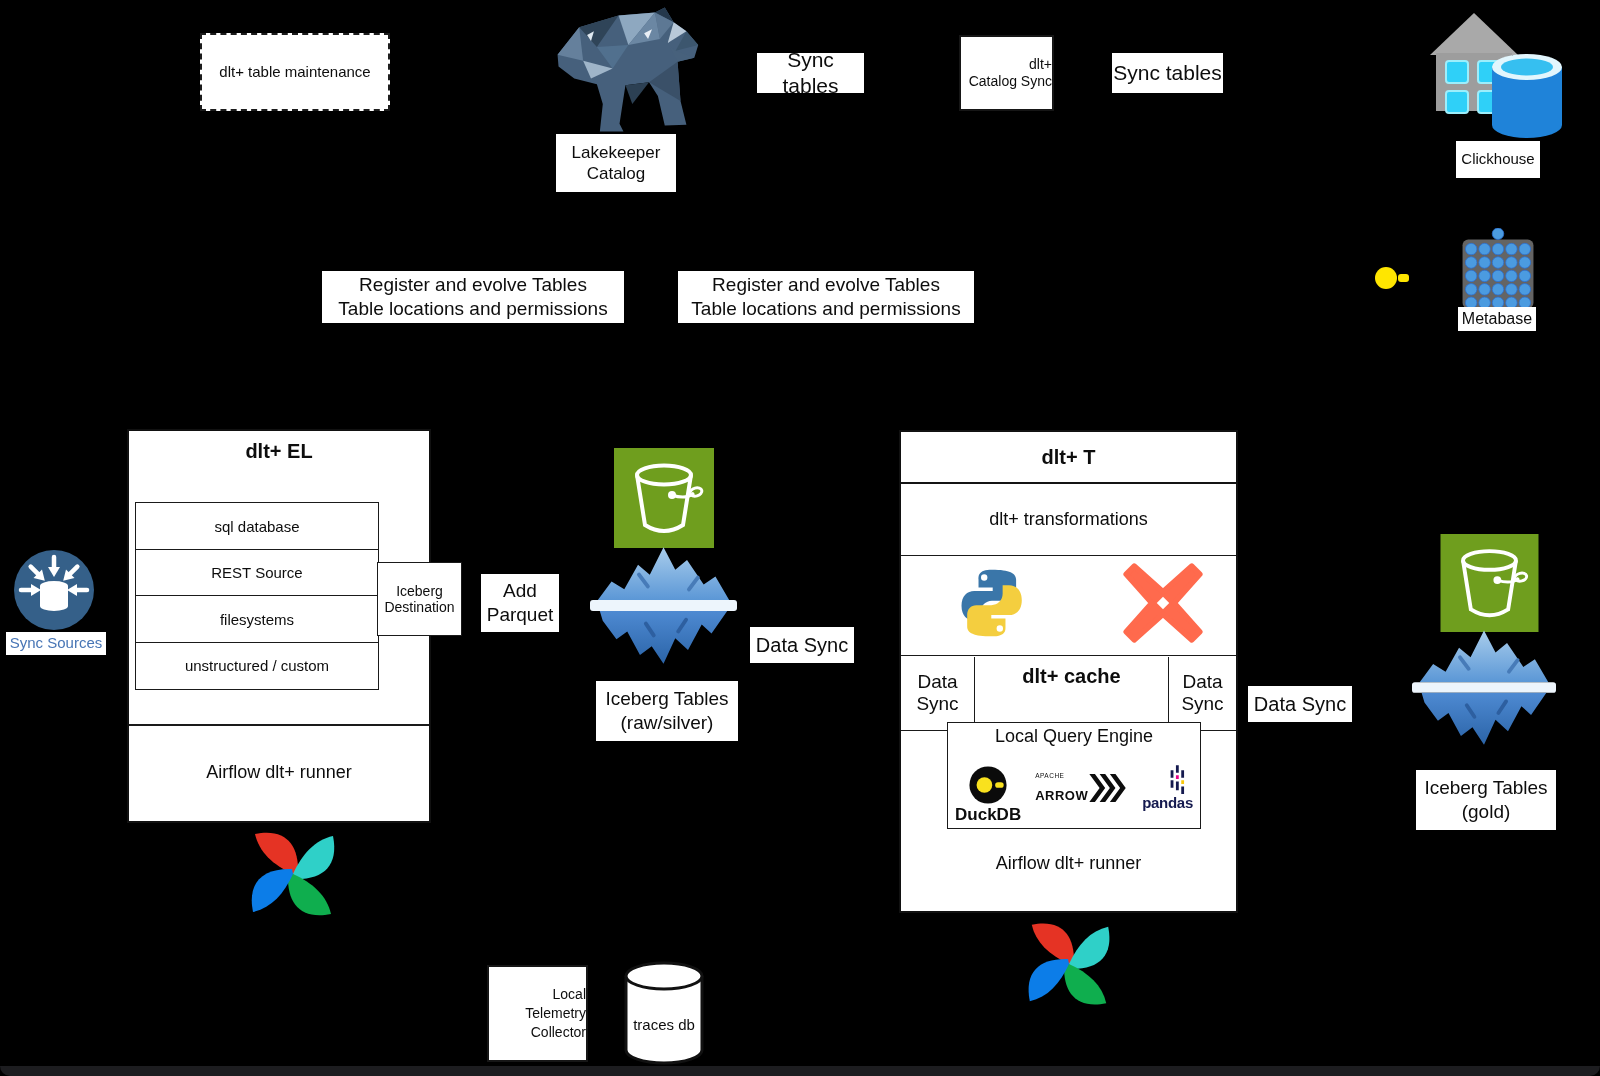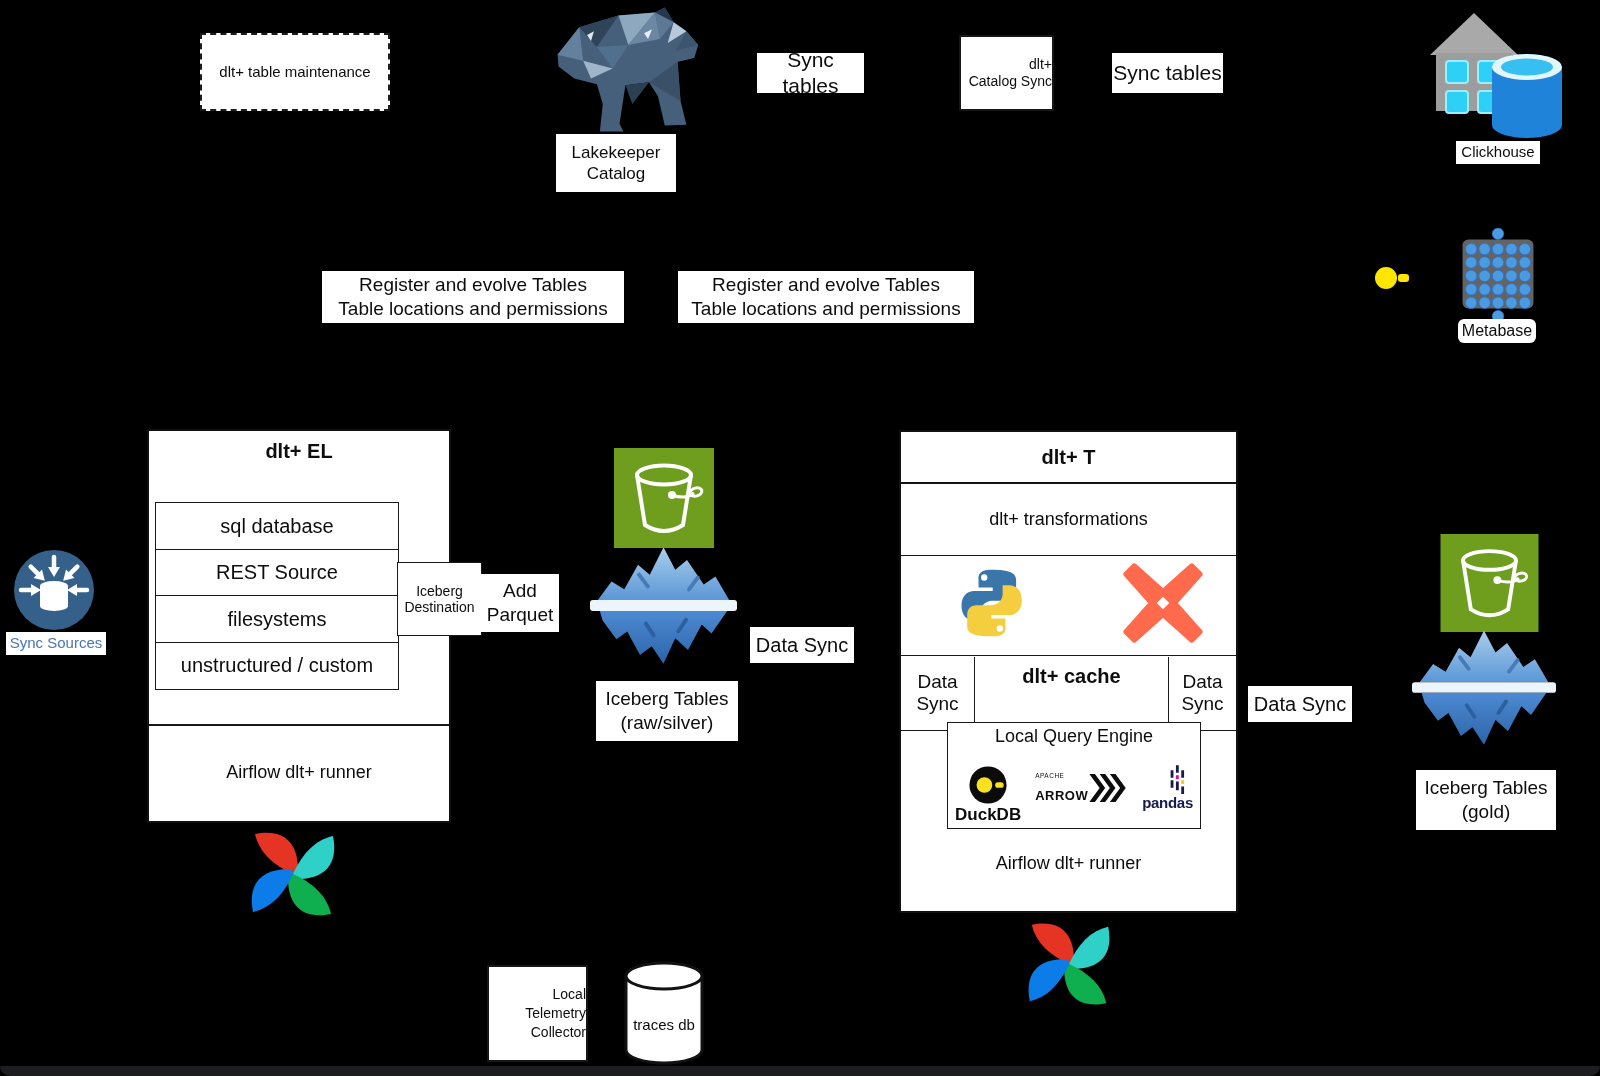--- a/index.html
+++ b/index.html
@@ -6,21 +6,21 @@
   .stage{position:relative;width:1600px;height:1076px;background:#000;overflow:hidden;
          font-family:"Liberation Sans", sans-serif;color:#0d0d0d;}
   .abs{position:absolute;}
   .lbl{position:absolute;background:#fff;color:#0d0d0d;display:flex;flex-direction:column;
        align-items:center;justify-content:center;text-align:center;line-height:1.25;}
   .box{background:#fff;border:2px solid #161616;box-sizing:border-box;align-items:flex-end;}
   .dashed{border:2px dashed #1c1c1c;}
   .bigbox{position:absolute;background:#fff;border:2.5px solid #111;box-sizing:border-box;}
   .row-divider{position:absolute;left:0;right:0;border-top:1.5px solid #1a1a1a;}
   .srow{width:244px;height:48px;border:1.5px solid #1a1a1a;background:#fff;box-sizing:border-box;
-        display:flex;align-items:center;justify-content:center;font-size:20px;}
+        display:flex;align-items:center;justify-content:center;font-size:15px;}
   .srow + .srow{margin-top:-1.5px;}
   .flexc{display:flex;align-items:center;justify-content:center;text-align:center;}
   .bottom-bar{position:absolute;left:0;right:0;bottom:0;height:10px;background:#1d1d20;
               border-radius:0 0 10px 10px;}
 </style>
 </head>
 <body>
 
 <div class="stage">
 
@@ -81,21 +81,21 @@
     <polygon points="2,50 46,8 90,50" fill="#a9a9a9"></polygon>
     <rect x="8" y="48" width="76" height="58" fill="#9d9d9d"></rect>
     <rect x="18" y="56" width="22" height="22" rx="3" fill="#2fd0f8" stroke="#9deefb" stroke-width="2"></rect>
     <rect x="50" y="56" width="22" height="22" rx="3" fill="#2fd0f8" stroke="#9deefb" stroke-width="2"></rect>
     <rect x="18" y="86" width="22" height="22" rx="3" fill="#2fd0f8" stroke="#9deefb" stroke-width="2"></rect>
     <rect x="50" y="86" width="22" height="22" rx="3" fill="#2fd0f8" stroke="#9deefb" stroke-width="2"></rect>
     <path d="M64,62 V120 A35,13 0 0 0 134,120 V62 Z" fill="#1f83d9"></path>
     <ellipse cx="99" cy="62" rx="35" ry="13" fill="#e2f6fd"></ellipse>
     <ellipse cx="99" cy="62" rx="26" ry="8.5" fill="#36bff0"></ellipse>
   </svg>
-  <div class="lbl" style="left:1456px;top:141px;width:84px;height:23px;font-size:15px;">
+  <div class="lbl" style="left:1456px;top:141px;width:84px;height:37px;font-size:15px;">
     <span>Clickhouse</span>
   </div>
 
   <div class="lbl" style="left:322px;top:271px;width:302px;height:52px;font-size:19px;">
     <span>Register and evolve Tables</span>
     <span>Table locations and permissions</span>
   </div>
   <div class="lbl" style="left:678px;top:271px;width:296px;height:52px;font-size:19px;">
     <span>Register and evolve Tables</span>
     <span>Table locations and permissions</span>
@@ -130,21 +130,21 @@
         <circle cx="55" cy="64" r="6"></circle>
         <circle cx="69" cy="64" r="6"></circle>
       <circle cx="13" cy="78" r="6"></circle>
         <circle cx="27" cy="78" r="6"></circle>
         <circle cx="41" cy="78" r="6"></circle>
         <circle cx="55" cy="78" r="6"></circle>
         <circle cx="69" cy="78" r="6"></circle>
       <circle cx="41" cy="92" r="6"></circle>
     </g>
   </svg>
-  <div class="lbl" style="left:1458px;top:319px;width:78px;height:24px;font-size:16px;border-radius:6px;">
+  <div class="lbl" style="left:1458px;top:307px;width:78px;height:24px;font-size:16px;">
     <span>Metabase</span>
   </div>
 
   <svg class="abs" style="left:12px;top:548px;" width="84" height="84" viewBox="0 0 84 84">
     <circle cx="42" cy="42" r="40" fill="#356089"></circle>
     <g stroke="#fff" stroke-width="4.5" stroke-linecap="round" fill="#fff">
       <g>
           <line x1="42" y1="9" x2="42" y2="20"></line>
           <polygon points="36,19 48,19 42,29" stroke="none"></polygon>
         </g>
@@ -165,21 +165,21 @@
           <polygon points="36,19 48,19 42,29" stroke="none"></polygon>
         </g>
     </g>
     <ellipse cx="42" cy="38" rx="14" ry="5" fill="#fff"></ellipse>
     <path d="M28,38 V58 A14,5 0 0 0 56,58 V38 Z" fill="#fff"></path>
   </svg>
   <div class="lbl" style="left:6px;top:632px;width:100px;height:23px;font-size:15px;color:#4775b5;">
     <span>Sync Sources</span>
   </div>
 
-  <div class="bigbox" style="left:127px;top:429px;width:304px;height:394px;margin-left:20px;">
+  <div class="bigbox" style="left:127px;top:429px;width:304px;height:394px;">
     <div class="abs flexc" style="left:0;right:0;top:6px;height:28px;font-weight:bold;font-size:20px;">
       <span>dlt+ EL</span>
     </div>
     <div class="abs" style="left:6px;top:71px;">
       <div class="srow">
         <span>sql database</span>
         </div>
       <div class="srow">
         <span>REST Source</span>
         </div>

